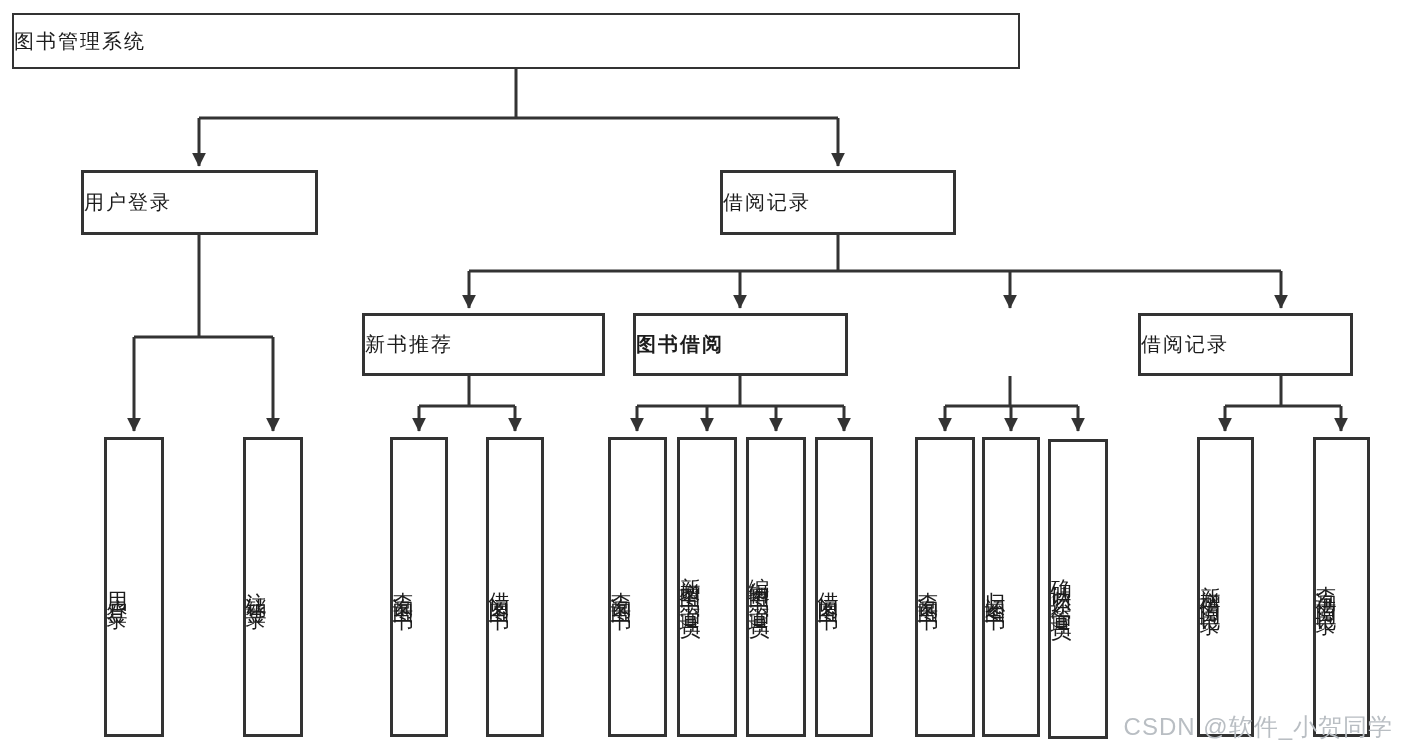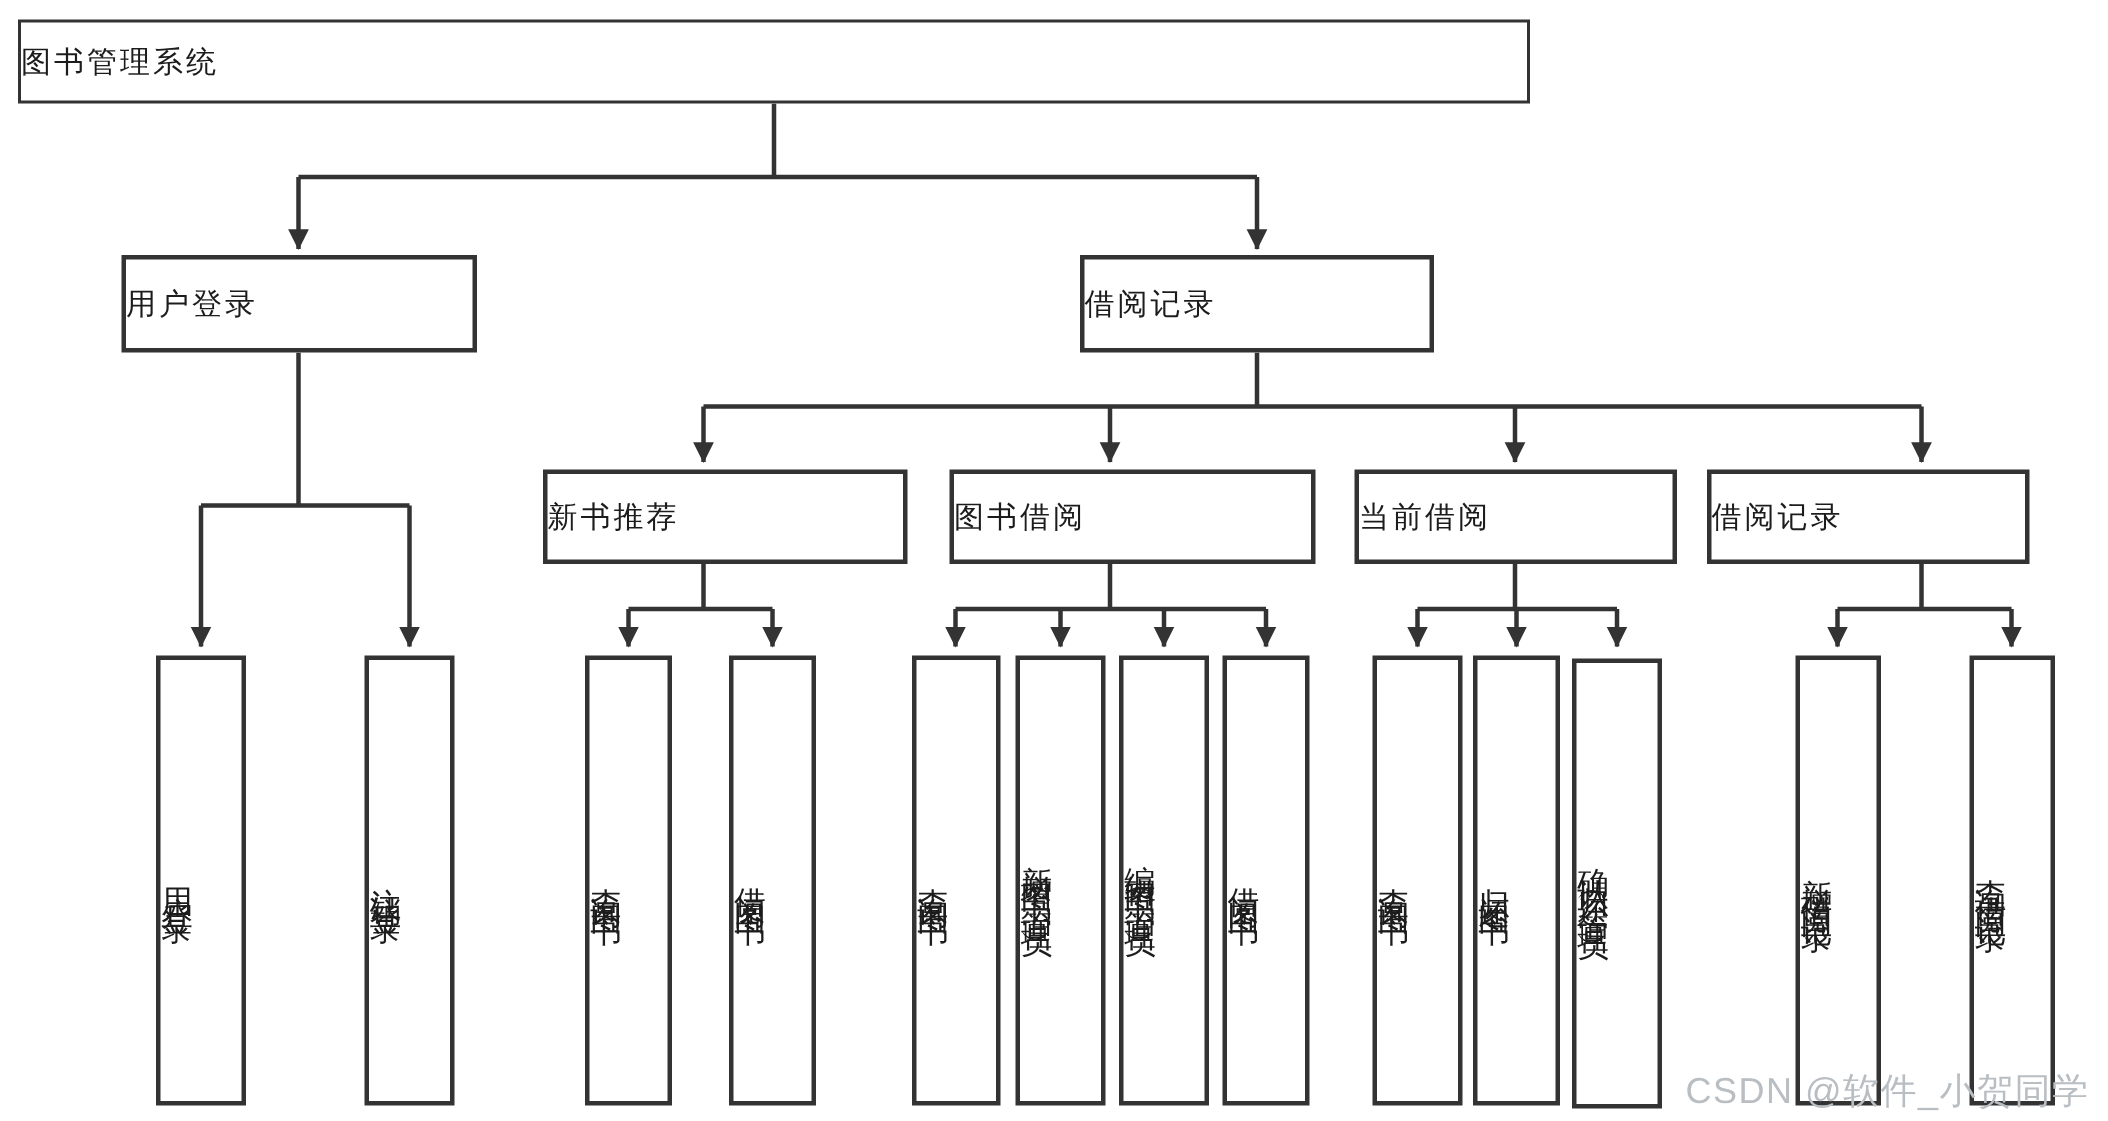--- a/index.html
+++ b/index.html
@@ -114,25 +114,22 @@
   <div class="node" style="left:81px; top:170px; width:237px; height:65px;">
     <span class="hl">用户登录</span>
   </div>
   <div class="node" style="left:720px; top:170px; width:236px; height:65px;">
     <span class="hl">借阅记录</span>
   </div>
 
   <div class="node" style="left:362px; top:313px; width:243px; height:63px;">
     <span class="hl">新书推荐</span>
   </div>
-  <div class="node" style="left:633px; top:313px; width:244px; height:63px;">
+  <div class="node" style="left:633px; top:313px; width:215px; height:63px;font-weight:bold;">
     <span class="hl">图书借阅</span>
-  </div>
-  <div class="node" style="left:903px; top:313px; width:215px; height:63px;">
-    <span class="hl">当前借阅</span>
   </div>
   <div class="node" style="left:1138px; top:313px; width:215px; height:63px;">
     <span class="hl">借阅记录</span>
   </div>
 
   <div class="node" style="left:104px; top:437px; width:60px; height:300px;">
     <span class="vl">用户登录</span>
   </div>
   <div class="node" style="left:243px; top:437px; width:60px; height:300px;">
     <span class="vl">注销登录</span>

